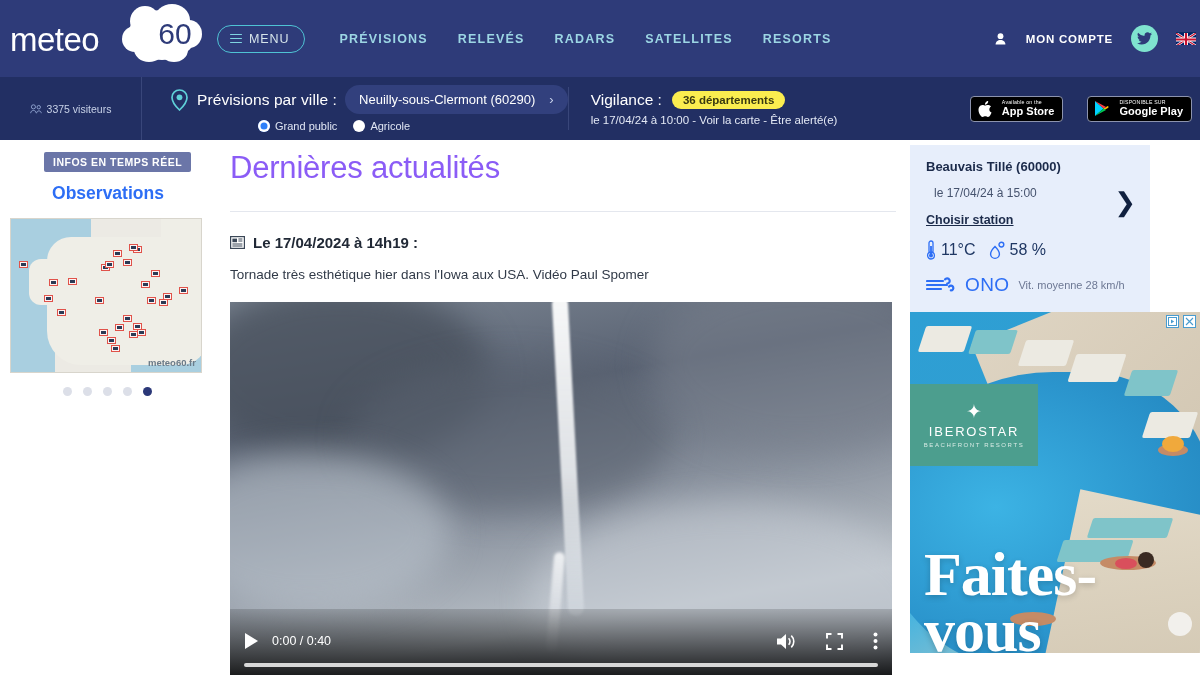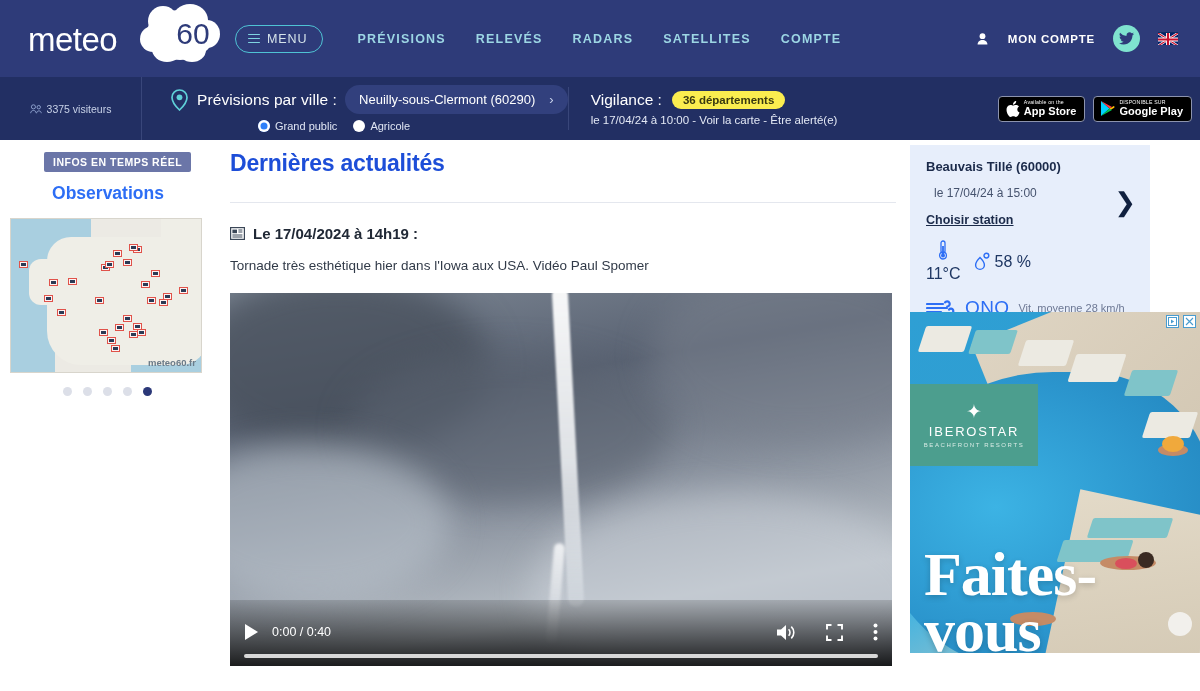--- a/index.html
+++ b/index.html
@@ -5,21 +5,21 @@
   * { box-sizing: border-box; margin: 0; padding: 0; }
   html, body {
     width: 1200px; height: 691px;
     font-family: "Liberation Sans", sans-serif;
     background: #ffffff; overflow: hidden;
   }
 
   
   .header-top {
     height: 77px; background: #2e3b79;
-    display: flex; align-items: center; padding: 0 20px;
+    display: flex; align-items: center; padding: 0 2px;
     position: relative;
   }
   .logo-wrap { display: flex; align-items: center; position: relative; width: 195px; height: 77px; }
   .logo-text {
     color: #ffffff; font-size: 33px; letter-spacing: -0.5px;
     font-weight: 400; position: absolute; left: 8px; top: 21px;
   }
   .logo-cloud {
     position: absolute; left: 118px; top: 4px; width: 84px; height: 62px;
   }
@@ -93,21 +93,21 @@
   .vig-title { font-size:15.5px; font-weight:500; }
   .vig-badge {
     background:#fbed4f; color:#3a3a10; font-size:11.5px; font-weight:700;
     border-radius:11px; padding:3px 11px; cursor:pointer;
   }
   .vig-sub { font-size:11.5px; color:#e3e8f5; margin-top:5px; }
 
   .stores { margin-left:auto; display:flex; gap:8px; align-items:center; padding-right:8px; }
   .store-badge {
     height:26px; background:#000; border:1px solid #8c93ad; border-radius:4px;
-    display:flex; align-items:center; gap:4px; padding:0 8px 0 6px; cursor:pointer;
+    display:flex; align-items:center; gap:10px; padding:0 8px 0 6px; cursor:pointer;margin-left:16px;
   }
   .store-badge .st-txt { display:flex; flex-direction:column; line-height:1; }
   .store-badge .st-small { font-size:5.2px; color:#fff; letter-spacing:0.2px; }
   .store-badge .st-big { font-size:11px; color:#fff; font-weight:600; margin-top:1px; }
 
   
   .page { display:flex; height: 551px; }
 
   
   .sidebar { width: 212px; padding: 12px 0 0 10px; }
@@ -129,21 +129,21 @@
   .mk { position:absolute; width:9px; height:7px; background:#fdf2f2; border:1px solid #e0524a; }
   .mk i { position:absolute; left:1px; top:1px; width:5px; height:3px; background:#2b3a55; }
   .map-wm { position:absolute; right:5px; bottom:4px; font-size:9.5px; color:#6a7a88; font-weight:600; }
 
   .dots { display:flex; justify-content:center; gap:11px; margin-top:14px; margin-right:8px; }
   .dots .d { width:9px; height:9px; border-radius:50%; background:#dcdfe8; cursor:pointer; }
   .dots .d.active { background:#2b3878; }
 
   
   .main { width: 698px; padding: 10px 14px 0 18px; }
-  .main h1 { color:#1d4ed8; font-size:23px; font-weight:700; letter-spacing:-0.2px; }
+  .main h1 { color:#8b5cf6; font-size:31px; font-weight:400; letter-spacing:-0.2px; }
   .rule { height:1px; background:#e4e7ee; margin-top:25px; }
   .news-date {
     display:flex; align-items:center; gap:8px; margin-top:22px;
     font-size:15px; font-weight:700; color:#212936;
   }
   .news-body { margin-top:16px; font-size:13.5px; color:#313a48; }
   .video {
     margin-top:20px; width:662px; height:373px; position:relative; overflow:hidden;
     background: linear-gradient(170deg,#7d8794 0%,#596272 28%,#8d95a1 55%,#b9c0c7 78%,#9aa2ad 100%);
   }
@@ -254,21 +254,21 @@
         <span></span>
       </span>
     <span>MENU</span>
   </div>
 
   <nav class="nav">
     <a>PRÉVISIONS</a>
     <a>RELEVÉS</a>
     <a>RADARS</a>
     <a>SATELLITES</a>
-    <a>COMPTE</a>
+    <a>RESORTS</a>
   </nav>
 
   <div class="header-right">
     <div class="account">
       <svg width="11" height="12" viewBox="0 0 11 12">
         <circle cx="5.5" cy="3.2" r="2.9" fill="#fff"></circle>
         <path d="M0.6 11.6c0-2.9 2.2-4.6 4.9-4.6s4.9 1.7 4.9 4.6z" fill="#fff"></path>
       </svg>
       <span>MON COMPTE</span>
     </div>
@@ -521,21 +521,21 @@
     </div>
   </main>
 
   <aside class="rightcol">
     <div class="wx-card">
       <div class="wx-city">Beauvais Tillé (60000)</div>
       <div class="wx-date">le 17/04/24 à 15:00</div>
       <a class="wx-choose">Choisir station</a>
 
       <div class="wx-row">
-        <span class="wx-val" style="display:flex;align-items:center;gap:5px;flex-direction:column;">
+        <span class="wx-val" style="display:flex;align-items:center;gap:5px;">
           <svg width="10" height="20" viewBox="0 0 10 20">
             <rect x="3" y="1" width="4" height="12" rx="2" fill="none" stroke="#2d6ef5" stroke-width="1.3"></rect>
             <circle cx="5" cy="15.6" r="3.4" fill="none" stroke="#2d6ef5" stroke-width="1.3"></circle>
             <rect x="4.1" y="6" width="1.8" height="8" fill="#2d6ef5"></rect>
             <circle cx="5" cy="15.6" r="2" fill="#2d6ef5"></circle>
           </svg>
           <span>11°C</span>
         </span>
         <span class="wx-val" style="display:flex;align-items:center;gap:5px;">
           <svg width="16" height="19" viewBox="0 0 16 19">

